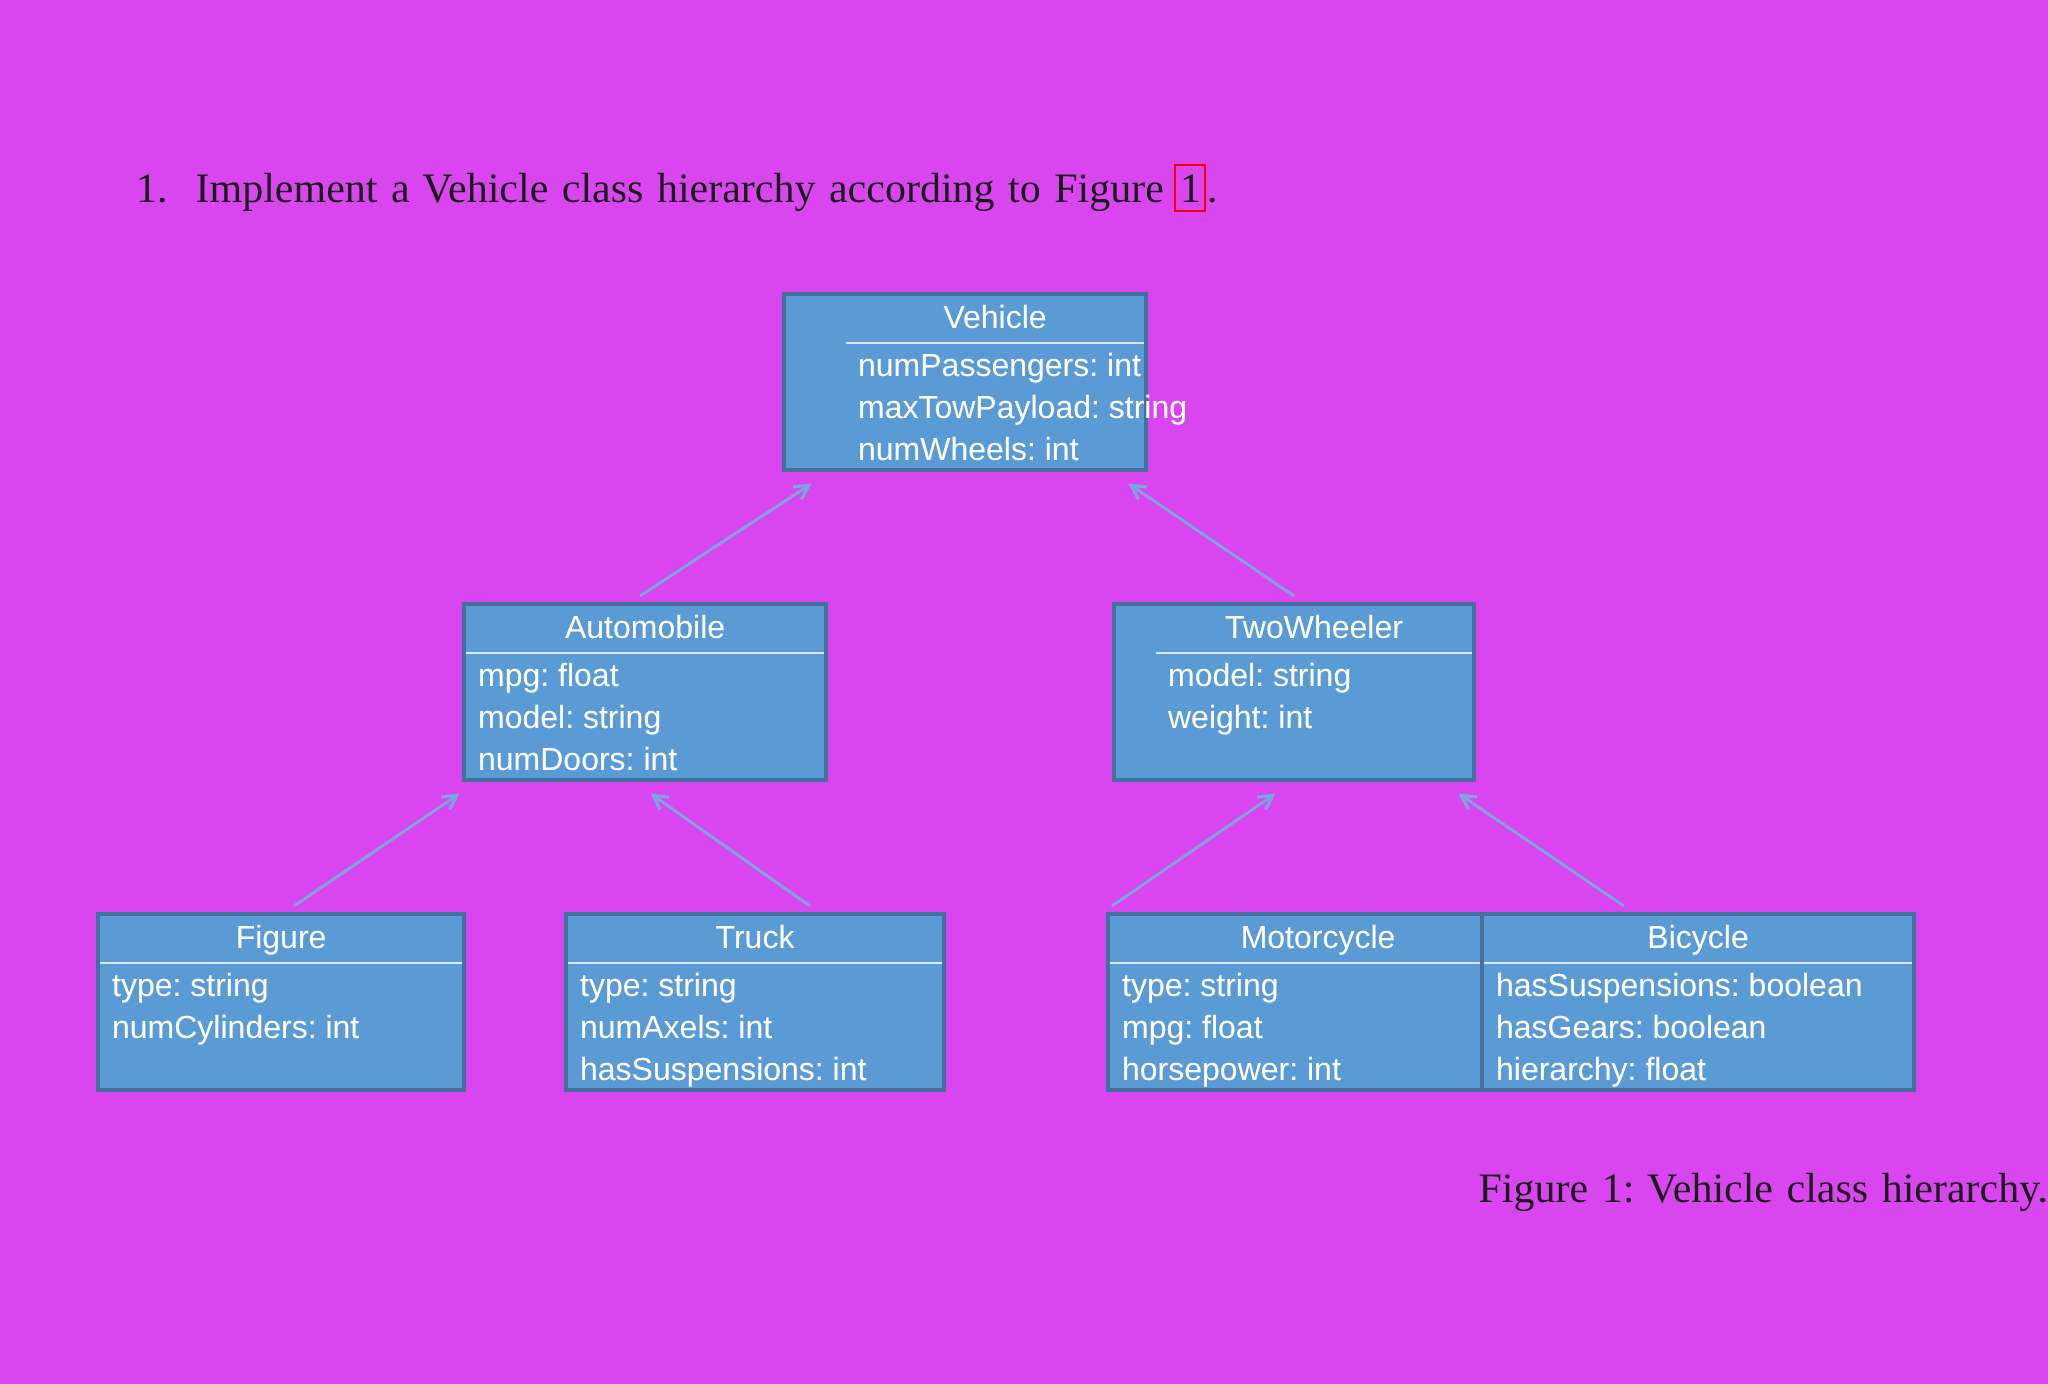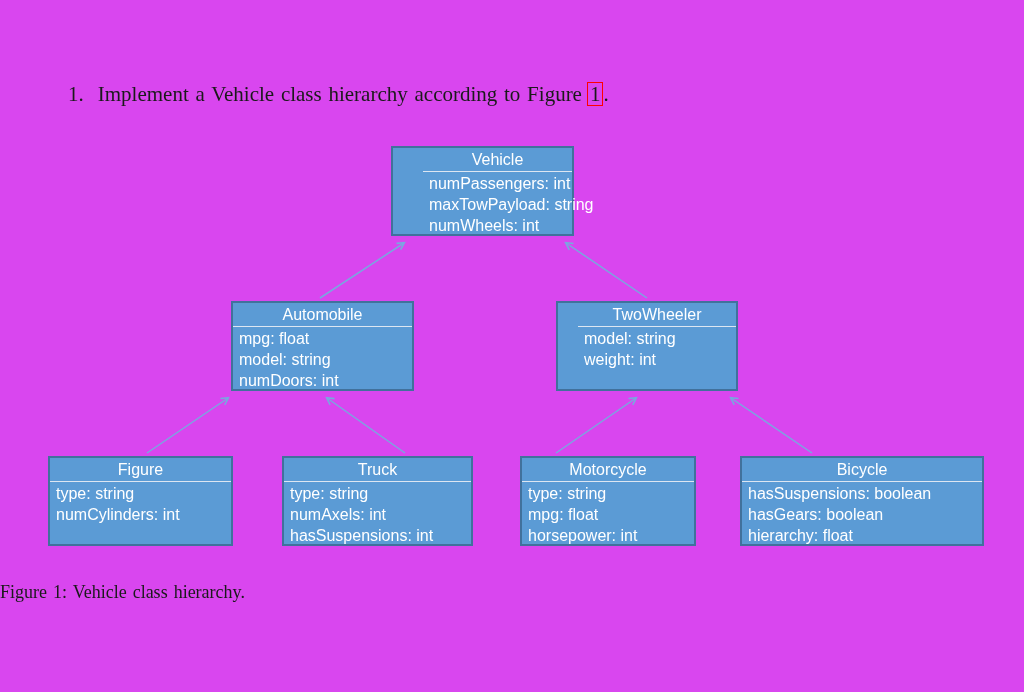--- a/index.html
+++ b/index.html
@@ -58,23 +58,23 @@
     text-align:center;
     line-height:22px;
     padding-top:1px;
     border-bottom:1px solid var(--divider);
   }
   .class-attrs{padding:1px 6px 0 6px;}
   .attr{line-height:21px;white-space:nowrap;}
   .figure-caption{
     position:absolute;
     left:0;right:0;top:582px;
-    text-align:left;
+    text-align:right;
     font-family:"Liberation Serif",serif;
-    font-size:18px;
+    font-size:21px;
     color:var(--doc-text);
     word-spacing:1.5px;
   }
 </style>
 </head>
 <body>
 
 <div class="page">
 
   <div class="task-line">
@@ -131,30 +131,30 @@
 
   <div class="class-box" style="left:282px;top:456px;width:191px;">
     <div class="class-title">Truck</div>
     <div class="class-attrs">
       <div class="attr">type: string</div>
       <div class="attr">numAxels: int</div>
       <div class="attr">hasSuspensions: int</div>
     </div>
   </div>
 
-  <div class="class-box" style="left:520px;top:456px;width:176px;">
+  <div class="class-box" style="left:553px;top:456px;width:212px;">
     <div class="class-title">Motorcycle</div>
     <div class="class-attrs">
       <div class="attr">type: string</div>
       <div class="attr">mpg: float</div>
       <div class="attr">horsepower: int</div>
     </div>
   </div>
 
-  <div class="class-box" style="left:740px;top:456px;width:244px;">
+  <div class="class-box" style="left:740px;top:456px;width:218px;">
     <div class="class-title">Bicycle</div>
     <div class="class-attrs">
       <div class="attr">hasSuspensions: boolean</div>
       <div class="attr">hasGears: boolean</div>
       <div class="attr">hierarchy: float</div>
     </div>
   </div>
 
   <div class="figure-caption">Figure 1: Vehicle class hierarchy.</div>
 

